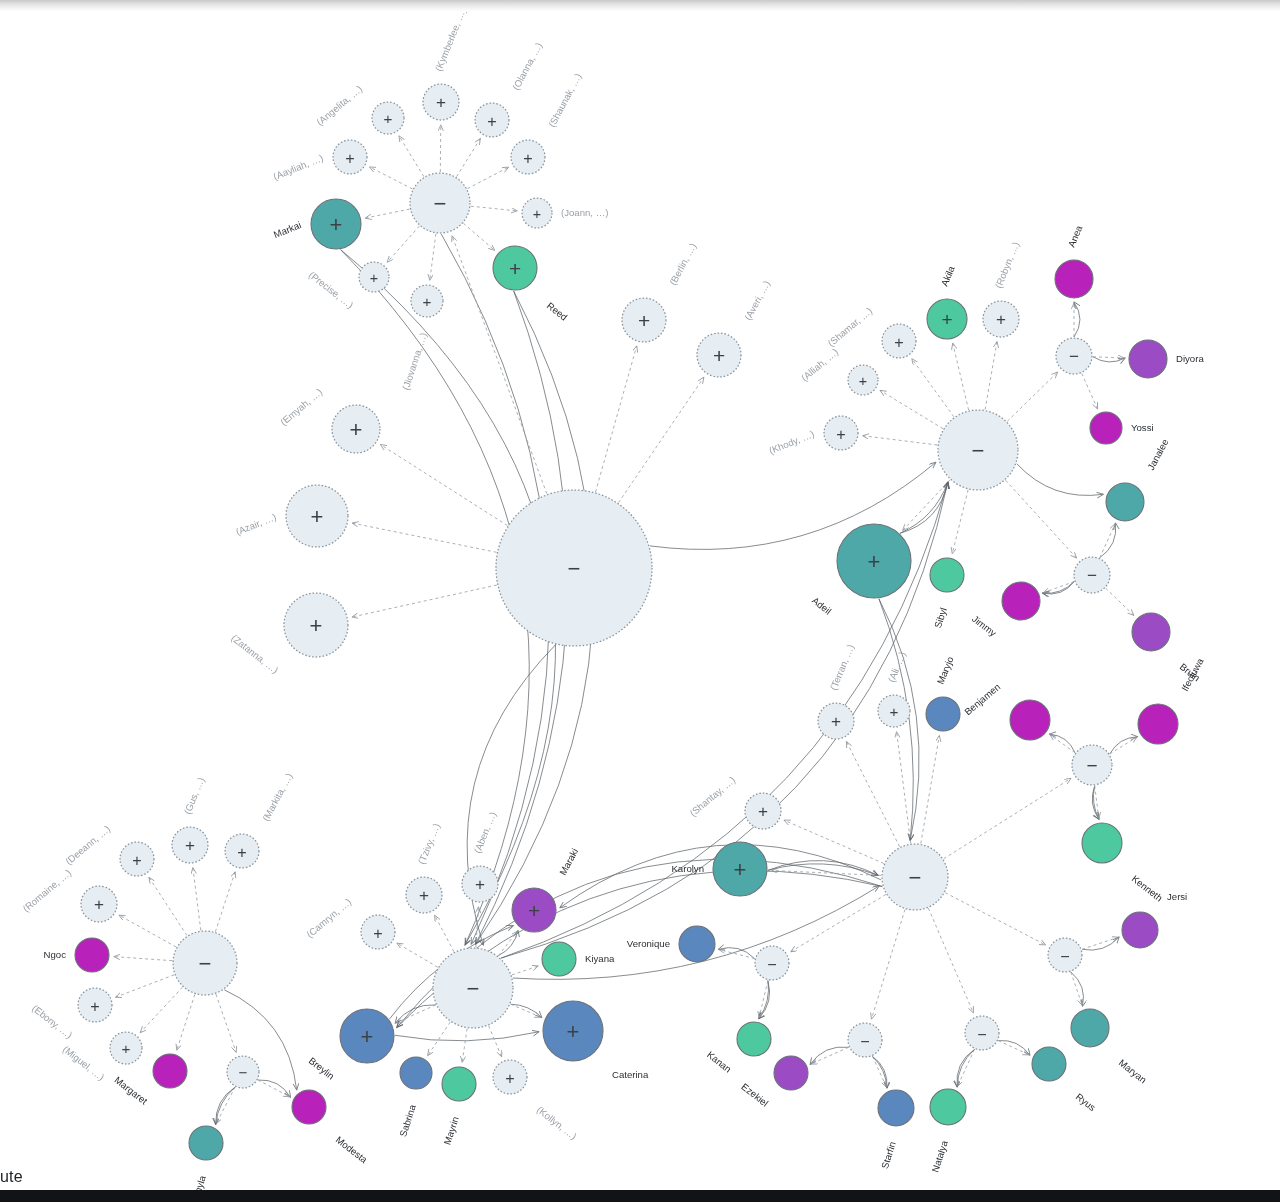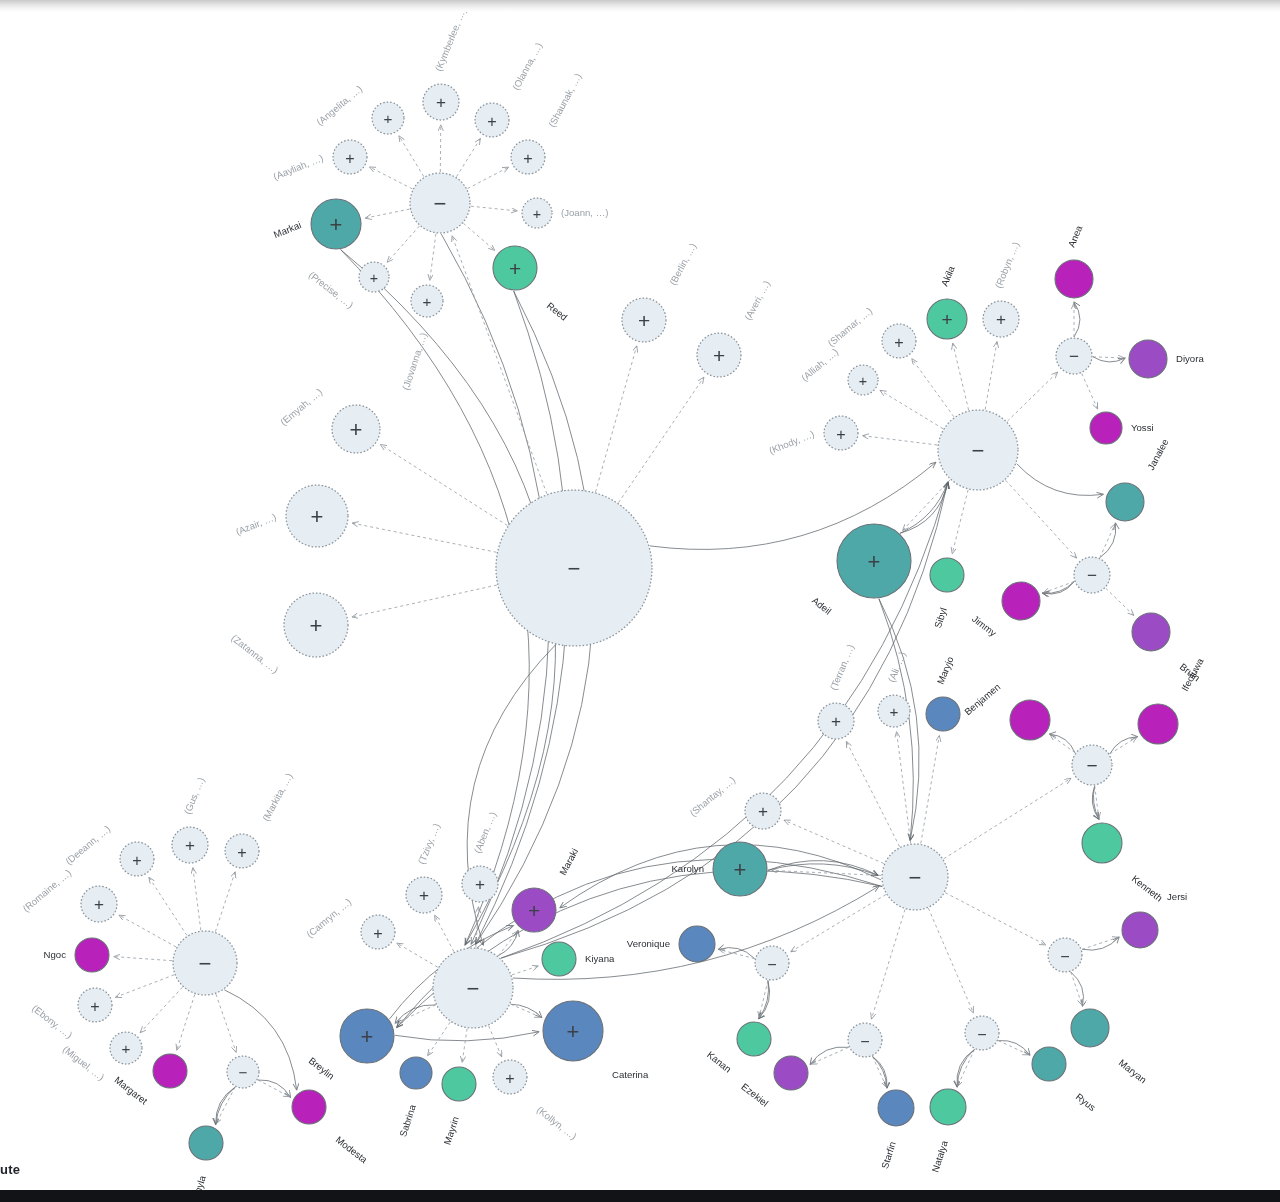--- a/index.html
+++ b/index.html
@@ -15,24 +15,23 @@
   #top-shadow{
     position:absolute;left:0;top:0;width:1280px;height:12px;
     background:linear-gradient(to bottom,#c9c9c9 0%,#e2e2e2 35%,#f7f7f7 75%,#ffffff 100%);
     pointer-events:none;z-index:40;
   }
   #bottom-bar{
     position:absolute;left:0;bottom:0;width:1280px;height:12px;
     background:#111317;z-index:40;
   }
   #corner-text{
-    position:absolute;left:0;bottom:25px;
-    font-size:13px;color:#20242a;letter-spacing:.2px;z-index:41;
+    position:absolute;left:0;bottom:16px;
+    font-size:16px;color:#20242a;letter-spacing:.2px;z-index:41;
     white-space:nowrap;
-    font-weight:bold;
   }
   svg#graph{position:absolute;left:0;top:0;width:1280px;height:1202px;display:block;}
   .node-circle{stroke-width:1.1;}
   .internal-stroke{stroke:#8a949c;stroke-dasharray:1.6 1.9;stroke-width:1.25;}
   .leaf-stroke{stroke:#6b7278;stroke-width:1.1;}
   .glyph{
     font-family:"Liberation Sans", sans-serif;
     fill:#3b4147;text-anchor:middle;dominant-baseline:central;
     font-weight:400;
   }

